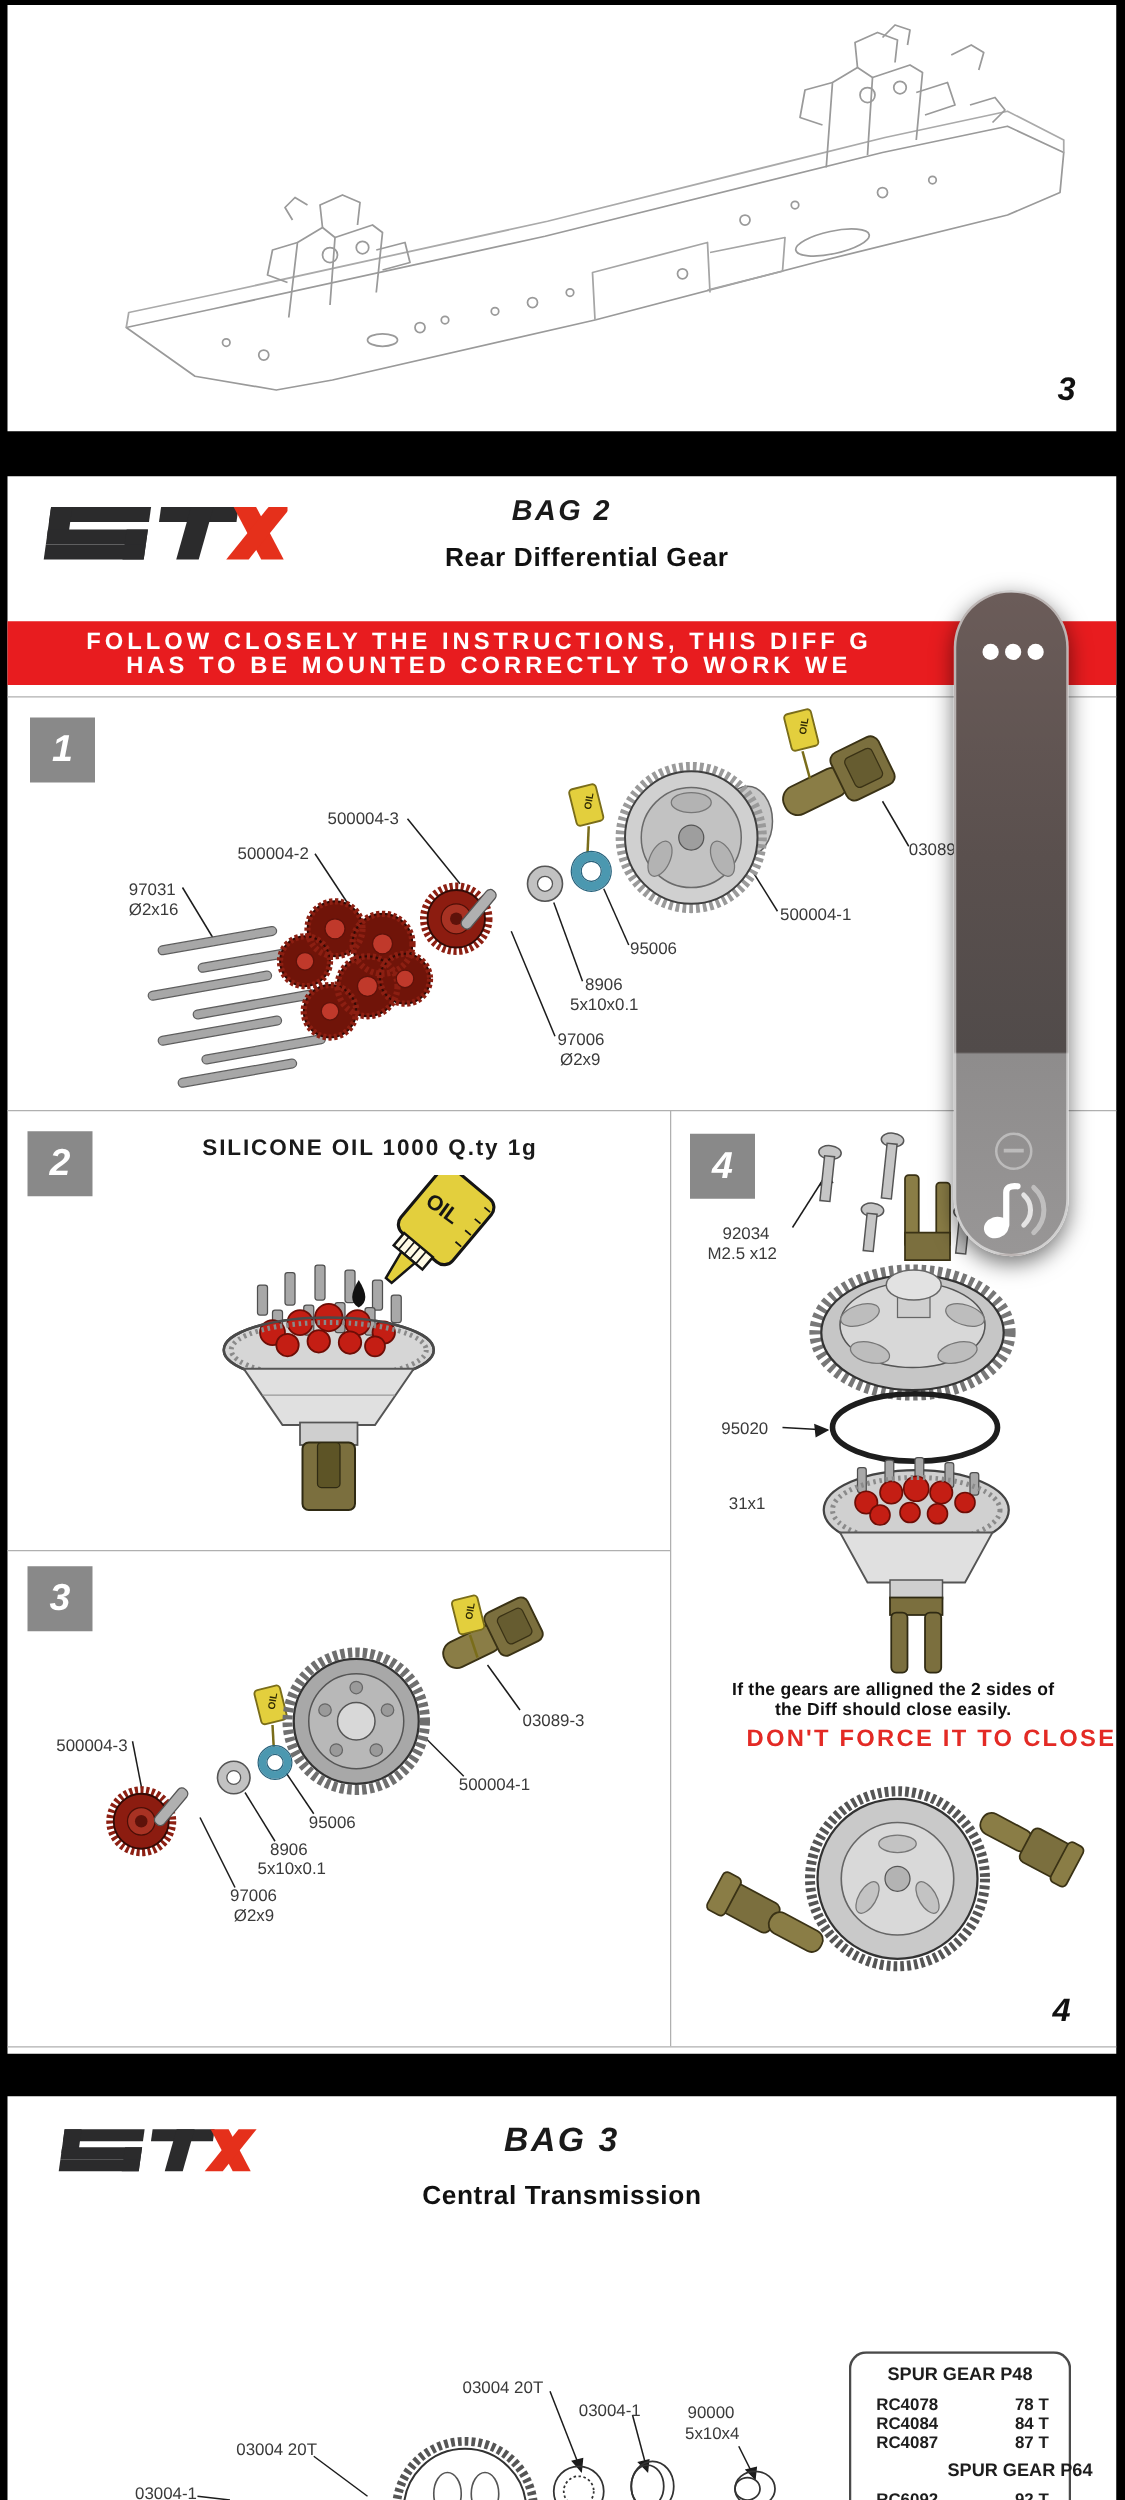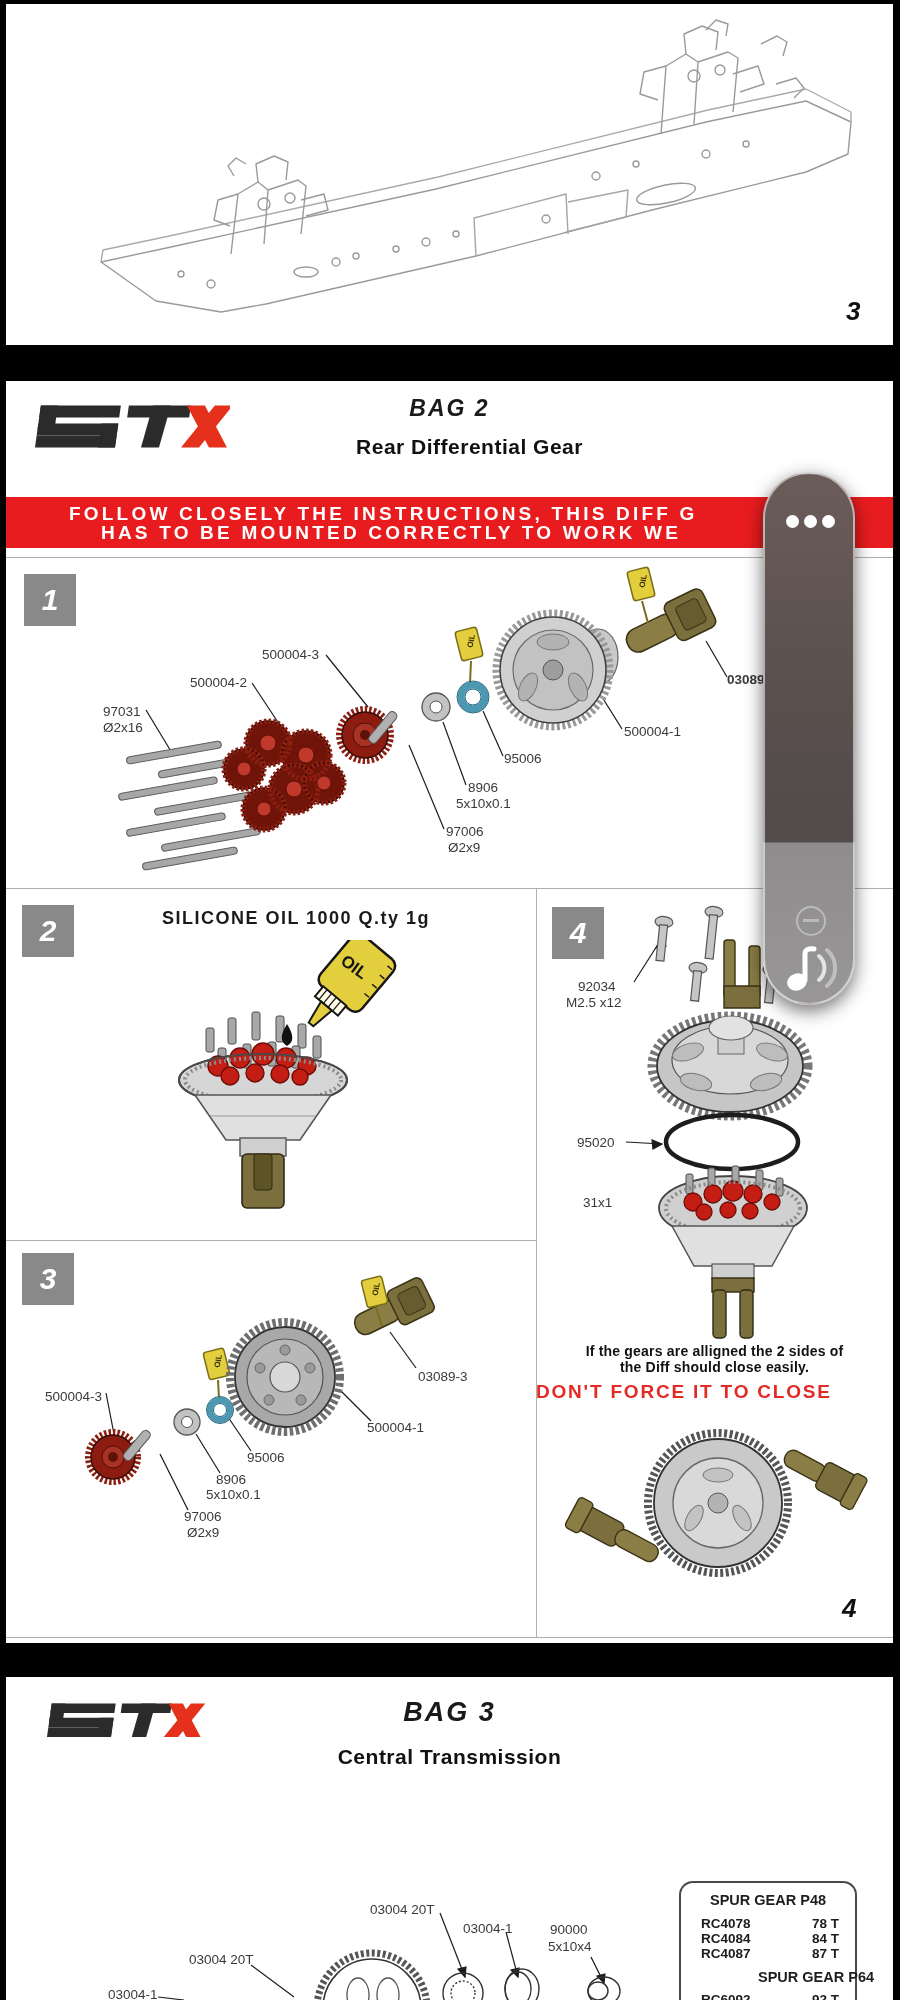--- a/index.html
+++ b/index.html
@@ -217,21 +217,21 @@
       <g>
         <line x1="636" y1="44" x2="642" y2="66" stroke="#7a6d1a" stroke-width="2"></line>
         <rect x="624" y="12" width="22" height="30" rx="3" fill="#e3cf3d" stroke="#7a6d1a" stroke-width="1.5" transform="rotate(-14 635 27)"></rect>
         <text x="631" y="34" font-size="8" font-weight="bold" fill="#2f2a05" transform="rotate(-80 633 28)">OIL</text>
       </g>
     </svg>
     <div class="lbl" style="left:256px;top:267px;">500004-3</div>
     <div class="lbl" style="left:184px;top:295px;">500004-2</div>
     <div class="lbl" style="left:97px;top:324px;">97031</div>
     <div class="lbl" style="left:97px;top:340px;">Ø2x16</div>
-    <div class="lbl" style="left:721px;top:292px;font-weight:bold;">03089</div>
+    <div class="lbl" style="left:721px;top:292px;">03089</div>
     <div class="lbl" style="left:618px;top:344px;">500004-1</div>
     <div class="lbl" style="left:498px;top:371px;">95006</div>
     <div class="lbl" style="left:462px;top:400px;">8906</div>
     <div class="lbl" style="left:450px;top:416px;">5x10x0.1</div>
     <div class="lbl" style="left:440px;top:444px;">97006</div>
     <div class="lbl" style="left:442px;top:460px;">Ø2x9</div>
 
     <div class="stepbox" style="left:16px;top:524px;">
       <span>2</span>
     </div>
@@ -461,21 +461,21 @@
         </g>
         <circle cx="182" cy="613" r="10" fill="#b3b3b3" stroke="#555" stroke-width="1"></circle>
       </g>
     </svg>
     <div class="lbl" style="left:572px;top:599px;">92034</div>
     <div class="lbl" style="left:560px;top:615px;">M2.5 x12</div>
     <div class="lbl" style="left:571px;top:755px;">95020</div>
     <div class="lbl" style="left:577px;top:815px;">31x1</div>
     <div class="note" style="left:530px;top:962px;">If the gears are alligned the 2 sides of</div>
     <div class="note" style="left:530px;top:978px;">the Diff should close easily.</div>
-    <div class="abs" style="left:530px;top:1000px;width:357px;text-align:left;font-size:19px;font-weight:bold;
+    <div class="abs" style="left:530px;top:1000px;width:357px;text-align:right;font-size:19px;font-weight:bold;
                 letter-spacing:1.8px;color:#e32a25;">DON'T FORCE IT TO CLOSE</div>
     <div class="pagenum" style="left:836px;top:1212px;">4</div>
   </div>
 
   <div class="page" style="top:1677px;height:323px;">
     <svg class="abs" style="left:22px;top:20px;" width="190" height="44" viewBox="0 0 200 55">
       <g transform="skewX(-8)">
         <g fill="#2b2b2c">
           <rect x="12" y="8" width="80" height="12"></rect>
             <rect x="12" y="8" width="17" height="24"></rect>

